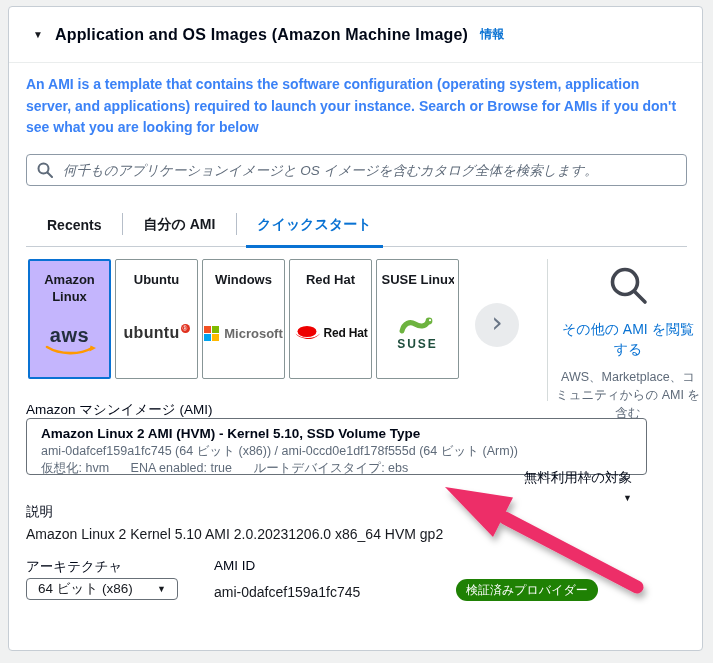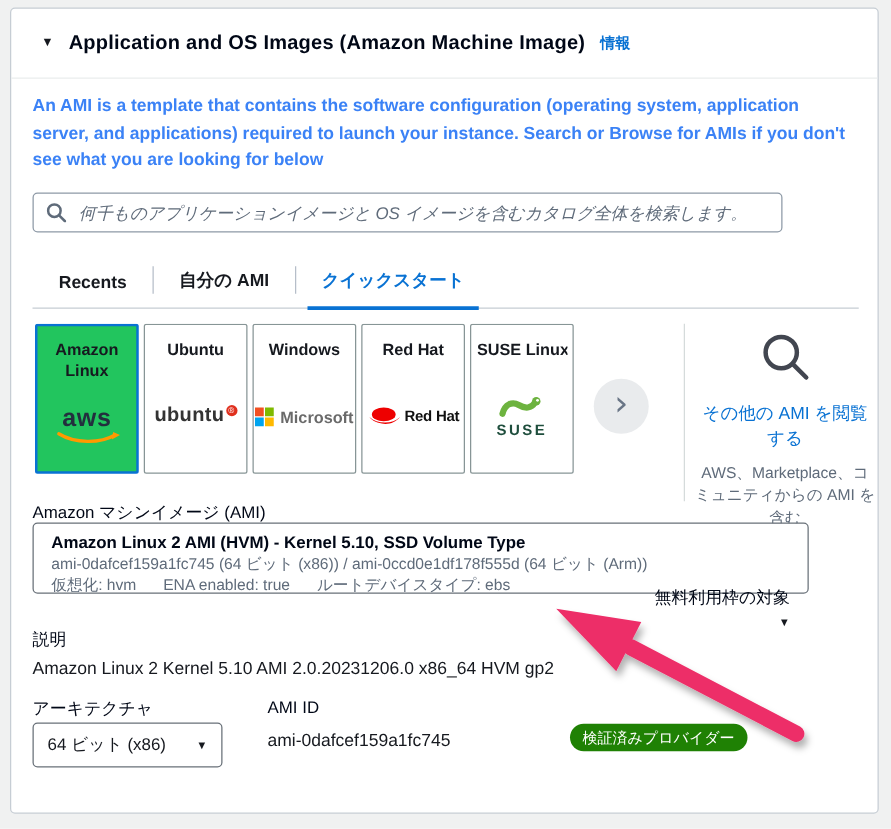--- a/index.html
+++ b/index.html
@@ -23,21 +23,21 @@
   .sec-caret{font-size:10px;color:#16191f;margin-right:12px;}
   .sec-title{font-size:16px;font-weight:bold;color:#000716;letter-spacing:.2px;}
   .info-link{font-size:12px;font-weight:bold;color:#0972d3;margin-left:12px;cursor:pointer;}
   
   .intro{
     position:absolute;left:17px;top:67px;width:662px;
     font-size:14px;line-height:21.5px;color:#3b82f6;font-weight:bold;
   }
   
   .search-box{
-    position:absolute;left:17px;top:147px;width:600px;height:32px;
+    position:absolute;left:17px;top:147px;width:661px;height:32px;
     border:1px solid #8d99a6;border-radius:4px;box-sizing:border-box;
     display:flex;align-items:center;padding:0 10px;background:#fff;
   }
   .search-box svg{flex:none;margin-right:8px;}
   .search-input{
     border:none;outline:none;flex:1;font-size:13.5px;
     font-family:"Liberation Sans","DejaVu Sans",sans-serif;color:#16191f;background:transparent;
   }
   .search-input::placeholder{font-style:italic;color:#5f6b7a;opacity:1;}
   
@@ -59,21 +59,21 @@
   
   .cards{
     position:absolute;left:17px;top:252px;width:497px;height:124px;
     display:flex;gap:4px;padding-left:2px;overflow:hidden;box-sizing:border-box;
   }
   .card{
     flex:none;width:83px;height:120px;border:1px solid #879596;border-radius:2px;
     background:#fff;box-sizing:border-box;display:flex;flex-direction:column;
     align-items:center;padding-top:11px;cursor:pointer;
   }
-  .card.selected{border:2px solid #0972d3;background:#22c55e;padding-top:10px;}
+  .card.selected{border:2px solid #0972d3;background:#c4b5fd;padding-top:10px;}
   .card-title{
     font-size:13px;font-weight:600;color:#16191f;text-align:center;line-height:17px;
     white-space:normal;max-width:72px;
   }
   .card-title.oneline{white-space:nowrap;overflow:hidden;}
   .card-logo{flex:1;display:flex;flex-direction:column;align-items:center;justify-content:center;}
   
   .aws-word{font-size:20px;font-weight:bold;color:#232f3e;line-height:20px;letter-spacing:.5px;}
   
   .mac-box{
@@ -122,21 +122,21 @@
   .ami-line3{font-size:12.5px;color:#5f6b7a;line-height:15px;margin-top:2px;}
   .ami-line3 span{margin-right:18px;}
   .ami-right{display:flex;flex-direction:column;align-items:flex-end;}
   .free-tier{font-size:13.5px;color:#000716;line-height:16px;white-space:nowrap;margin-top:44px;}
   .select-caret{font-size:9px;color:#16191f;margin-top:7px;}
   
   .desc-label{position:absolute;left:17px;top:496px;font-size:13.5px;color:#000716;}
   .desc-value{position:absolute;left:17px;top:519px;font-size:14px;color:#16191f;}
   .arch-label{position:absolute;left:17px;top:551px;font-size:13.5px;color:#000716;}
   .arch-select{
-    position:absolute;left:17px;top:571px;width:152px;height:36px;
+    position:absolute;left:17px;top:571px;width:152px;height:22px;
     border:1px solid #687078;border-radius:4px;box-sizing:border-box;background:#fff;
     display:flex;align-items:center;justify-content:space-between;
     padding:0 11px;font-size:13.5px;color:#16191f;cursor:pointer;
   }
   .arch-select .select-caret{margin-top:0;}
   .amiid-label{position:absolute;left:205px;top:551px;font-size:13.5px;color:#000716;}
   .amiid-value{position:absolute;left:205px;top:577px;font-size:14px;color:#16191f;}
   .verified-badge{
     position:absolute;left:447px;top:572px;background:#1f8104;color:#ffffff;
     font-size:12px;line-height:16px;padding:3px 10px;border-radius:11px;white-space:nowrap;

